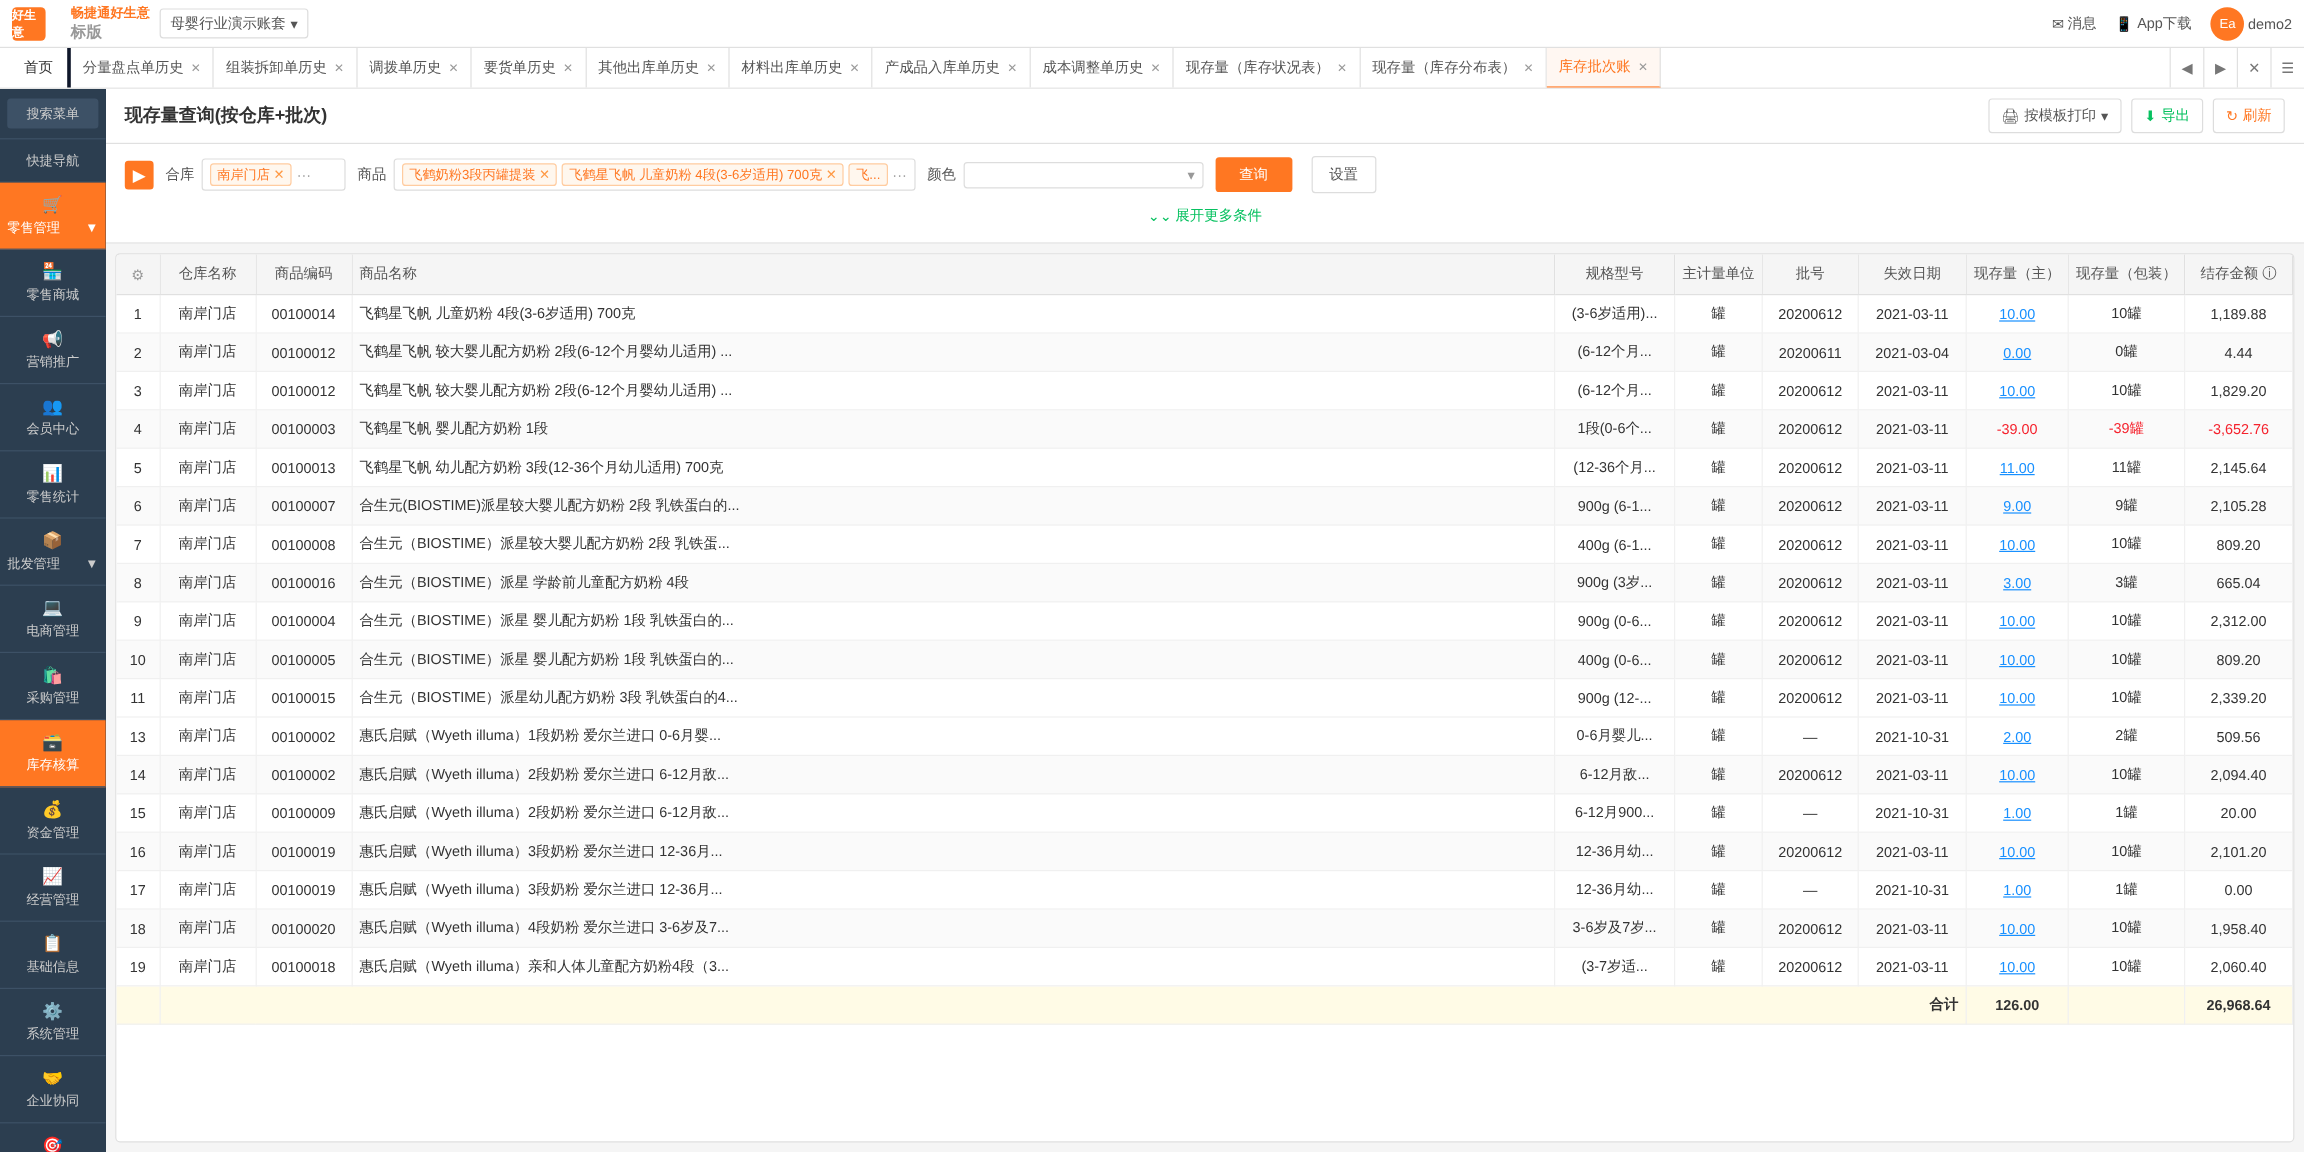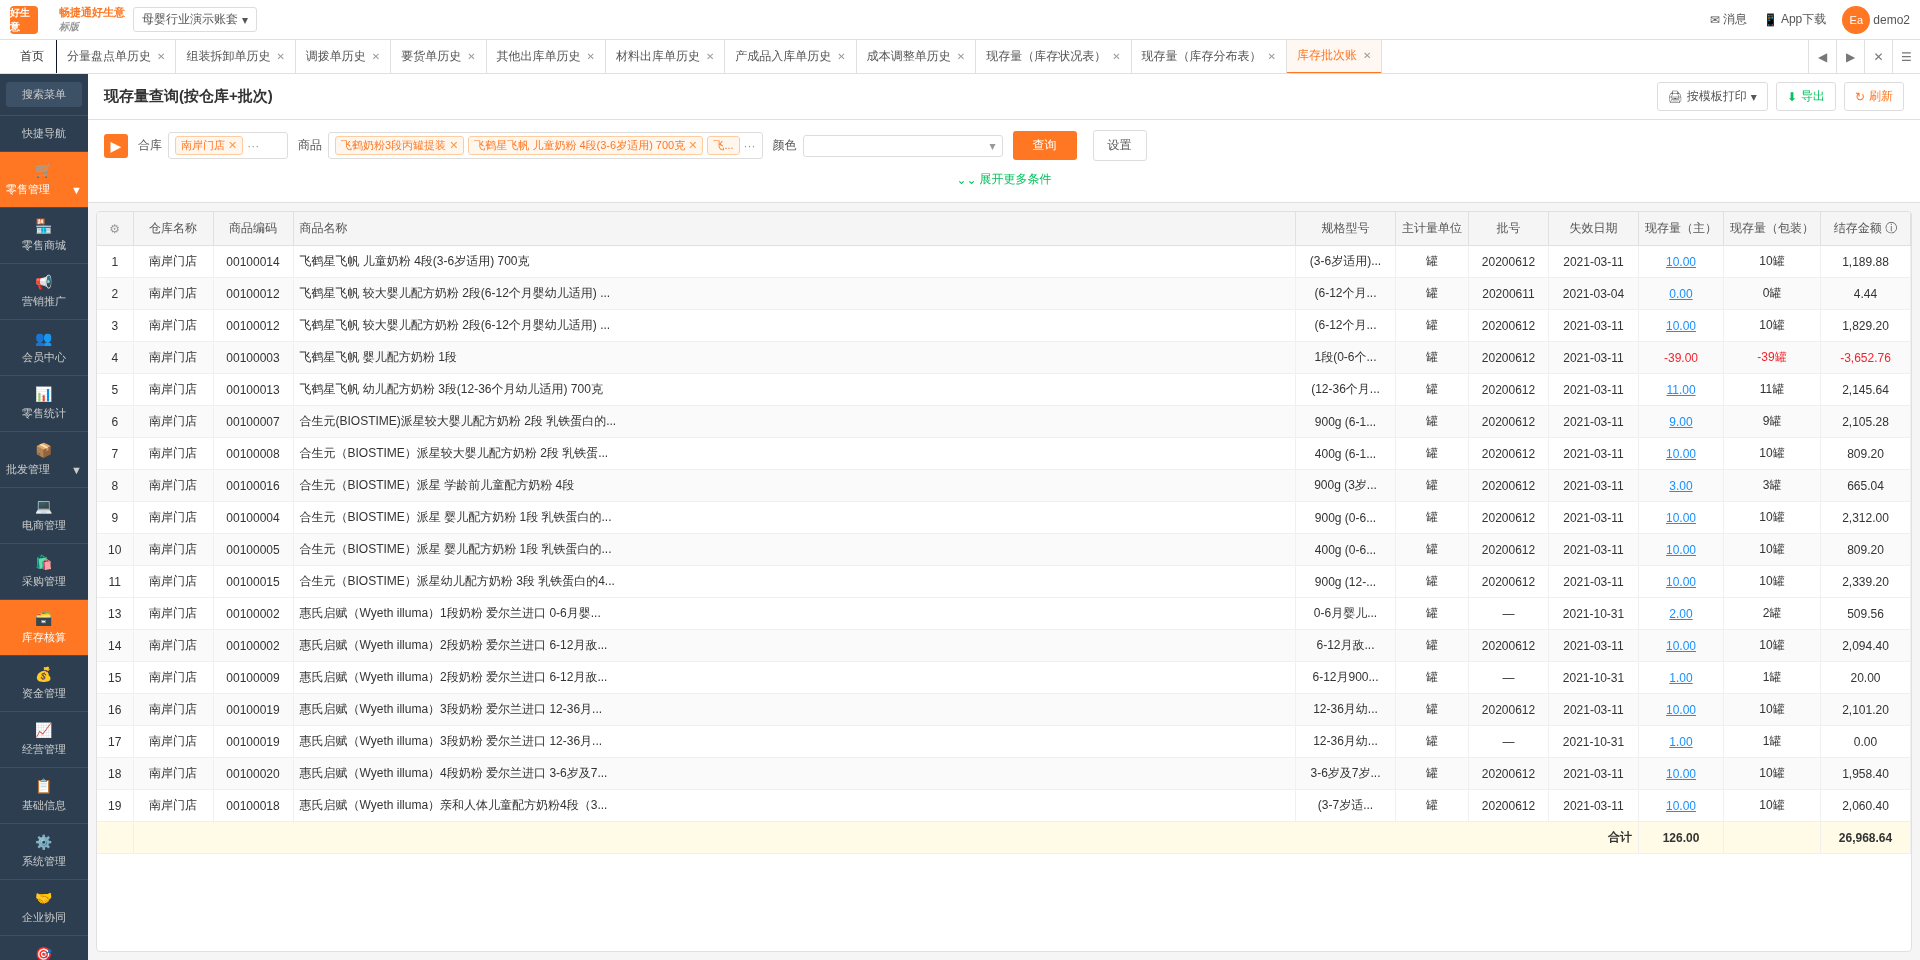--- a/index.html
+++ b/index.html
@@ -18,21 +18,21 @@
     .top-bar-right { display: flex; align-items: center; gap: 16px; }
     .top-bar-btn { display: flex; align-items: center; gap: 3px; font-size: 12px; color: #555; cursor: pointer; }
     .user-avatar { width: 28px; height: 28px; border-radius: 50%; background: #ff7722; display: flex; align-items: center; justify-content: center; color: #fff; font-size: 11px; }
 
     
     .tab-bar {
       display: flex; align-items: center; height: 34px;
       background: #fff; border-bottom: 1px solid #e0e0e0;
       padding: 0 0 0 8px; overflow: hidden;
     }
-    .tab-home { padding: 0 12px; height: 34px; display: flex; align-items: center; font-size: 12px; color: #333; cursor: pointer; border-right: 1px solid #0f172a; }
+    .tab-home { padding: 0 12px; height: 34px; display: flex; align-items: center; font-size: 12px; color: #333; cursor: pointer; border-right: 3px solid #0f172a; }
     .tab-item {
       padding: 0 10px; height: 34px; display: flex; align-items: center; gap: 4px;
       font-size: 12px; color: #555; cursor: pointer; border-right: 1px solid #e0e0e0;
       white-space: nowrap; position: relative;
     }
     .tab-item.active { color: #ff7722; background: #fff7f2; border-bottom: 2px solid #ff7722; }
     .tab-close { color: #999; font-size: 10px; margin-left: 2px; }
     .tab-bar-controls { display: flex; align-items: center; margin-left: auto; }
     .tab-ctrl-btn { width: 28px; height: 34px; display: flex; align-items: center; justify-content: center; cursor: pointer; color: #777; border-left: 1px solid #e0e0e0; }
 
@@ -120,21 +120,21 @@
   </style>
 </head>
 <body>
 
 <div class="top-bar">
   <div class="top-bar-left">
     <div class="logo-area">
       <div class="logo-icon">好生意</div>
       <div>
         <div style="font-size:11px;">畅捷通好生意</div>
-        <div style="font-size:10px;color:#999;font-style:italic;">标版</div>
+        <div style="font-size:13px;color:#999;">标版</div>
       </div>
     </div>
     <div class="store-select">
       <span>母婴行业演示账套</span>
       <span>▾</span>
     </div>
   </div>
   <div class="top-bar-right">
     <div class="top-bar-btn">
       <span>✉</span>

